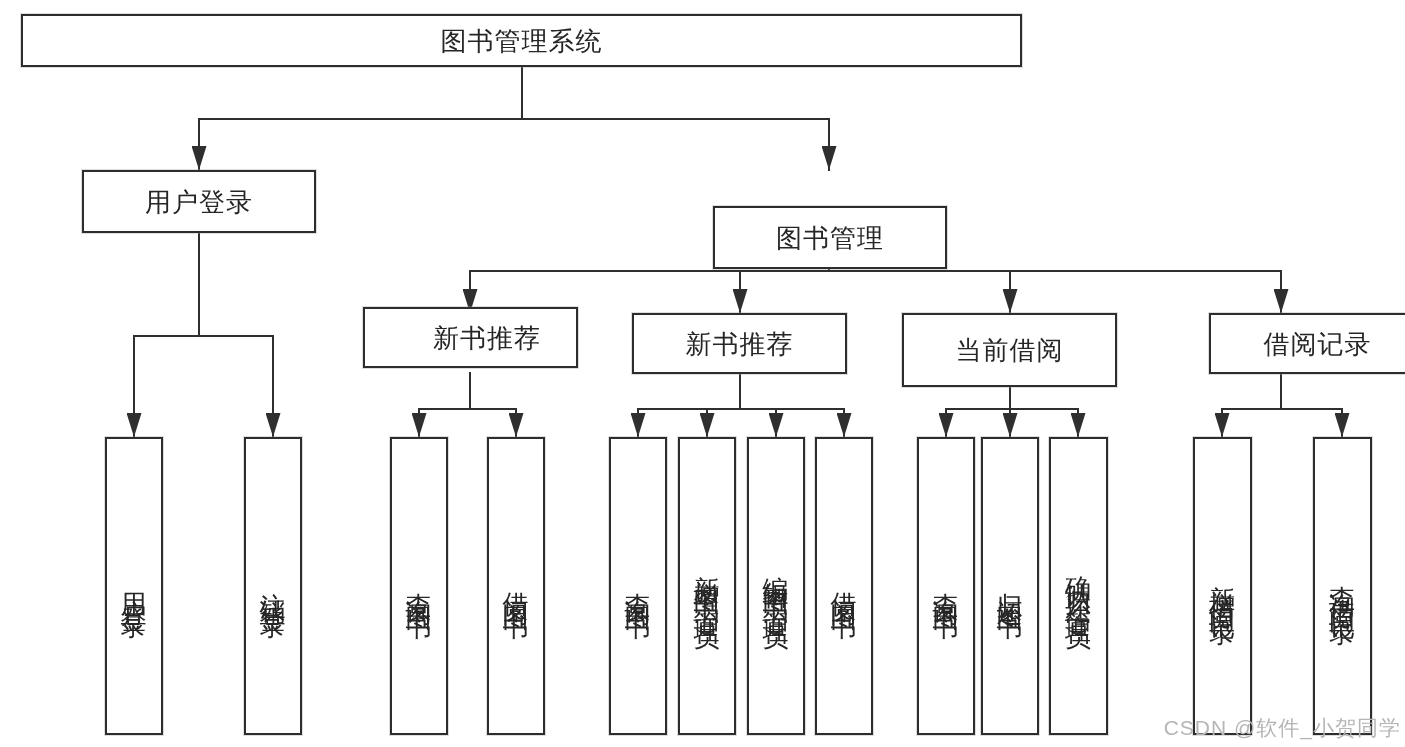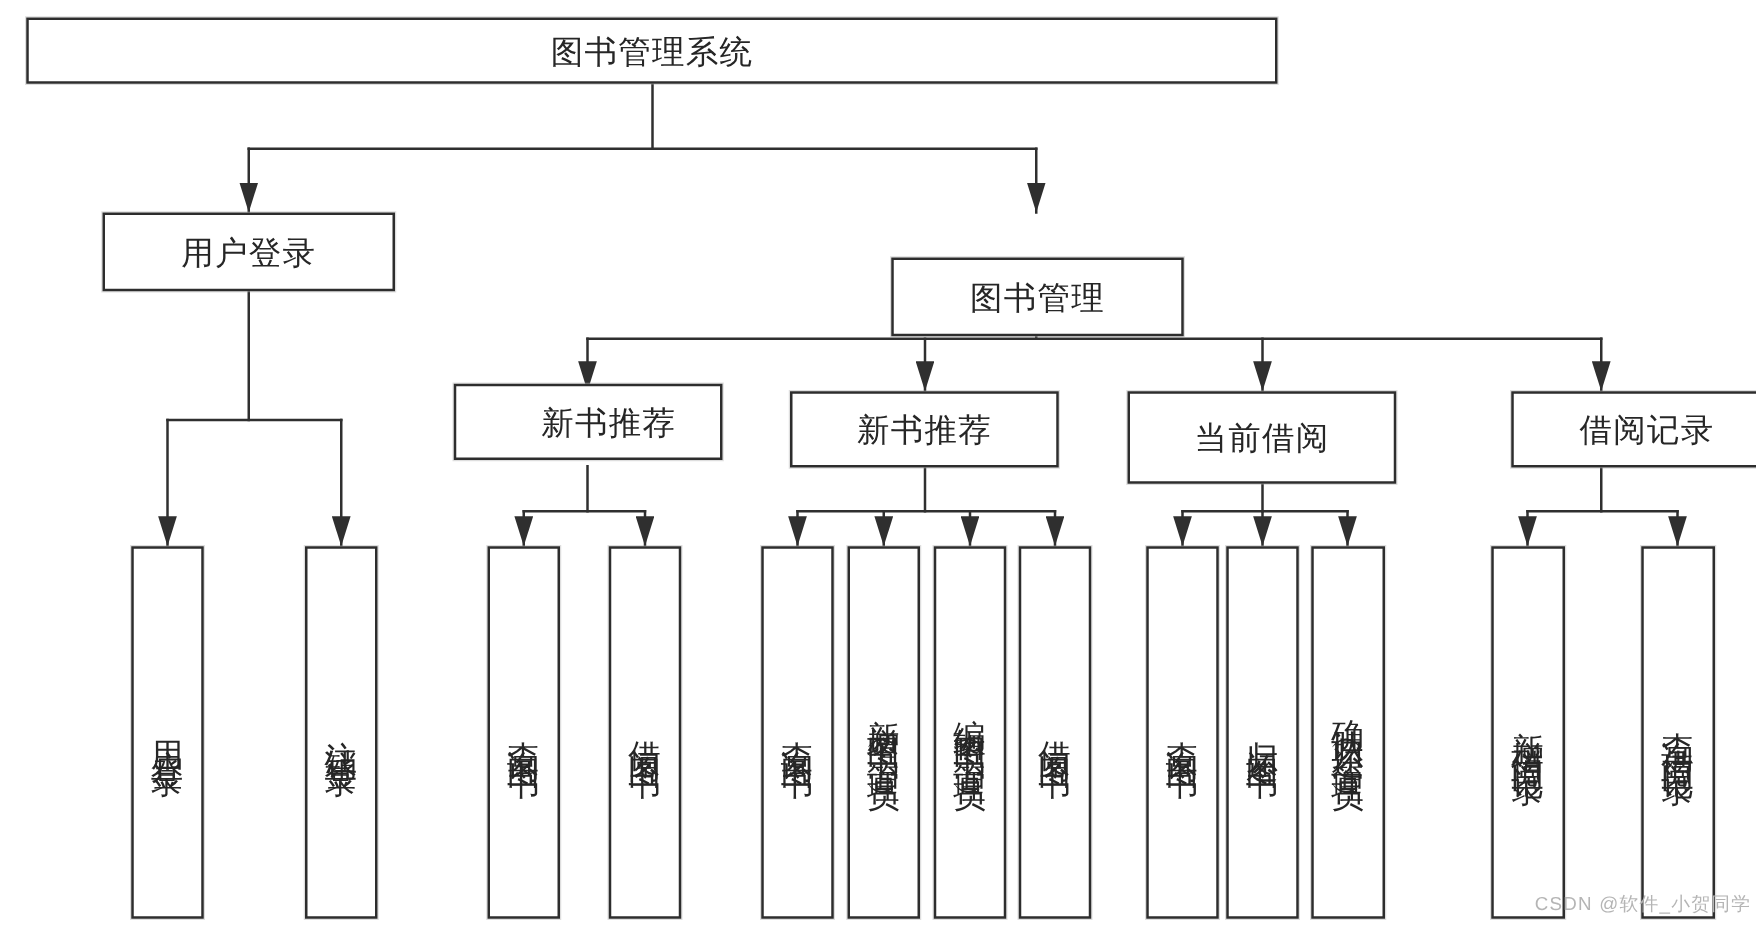--- a/index.html
+++ b/index.html
@@ -45,21 +45,21 @@
     writing-mode: vertical-rl;
     text-orientation: mixed;
     letter-spacing: 7px;
     line-height: 1;
     white-space: nowrap;
   }
   .watermark {
     position: absolute;
     right: 4px;
     top: 714px;
-    font-size: 15px;
+    font-size: 21px;
     letter-spacing: 1px;
     color: #b5b5b5;
     white-space: nowrap;
   }
 </style>
 </head>
 <body>
 
 <div class="canvas">
 

